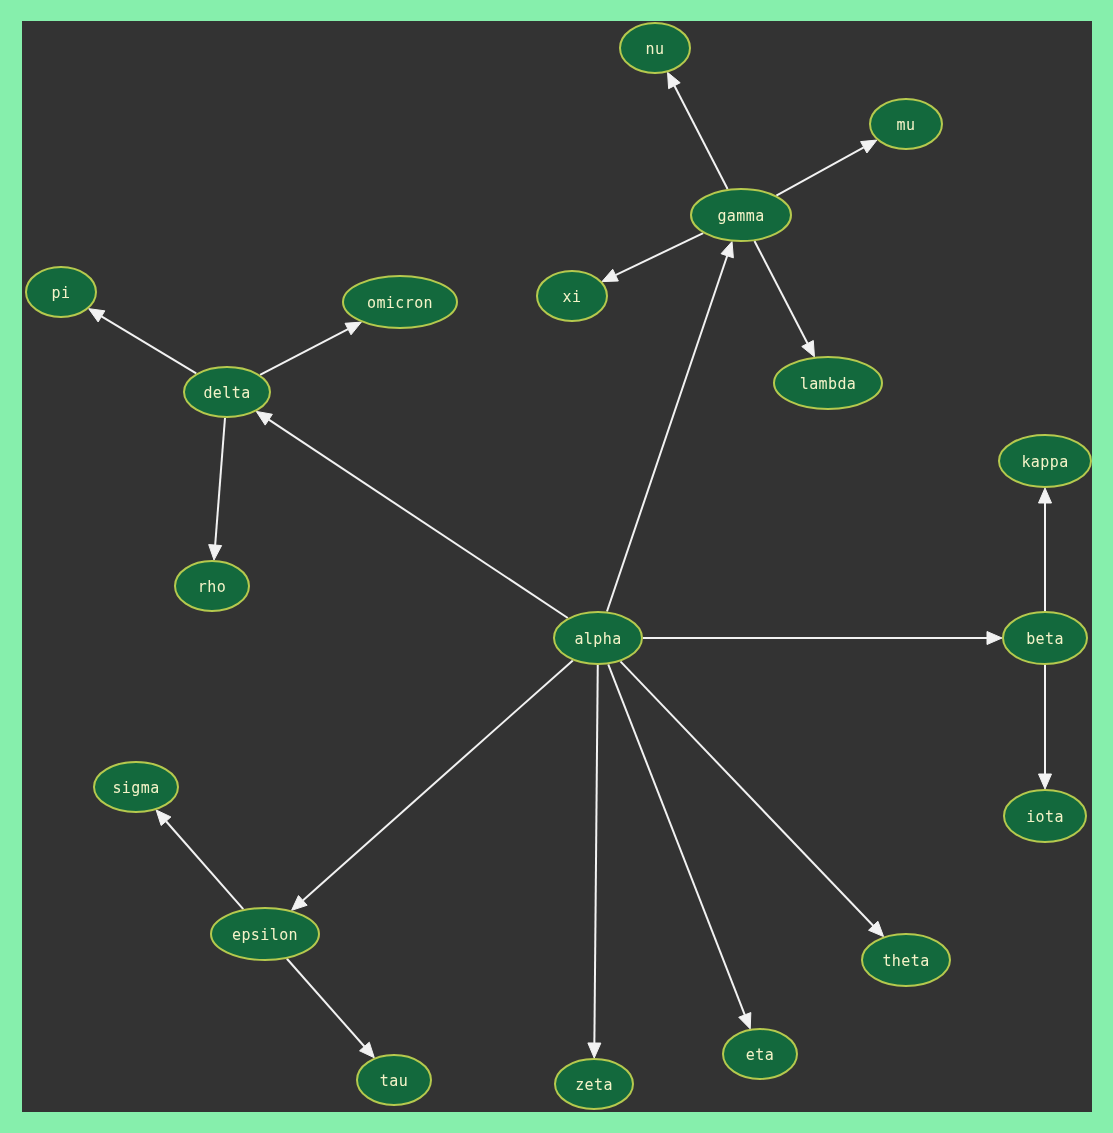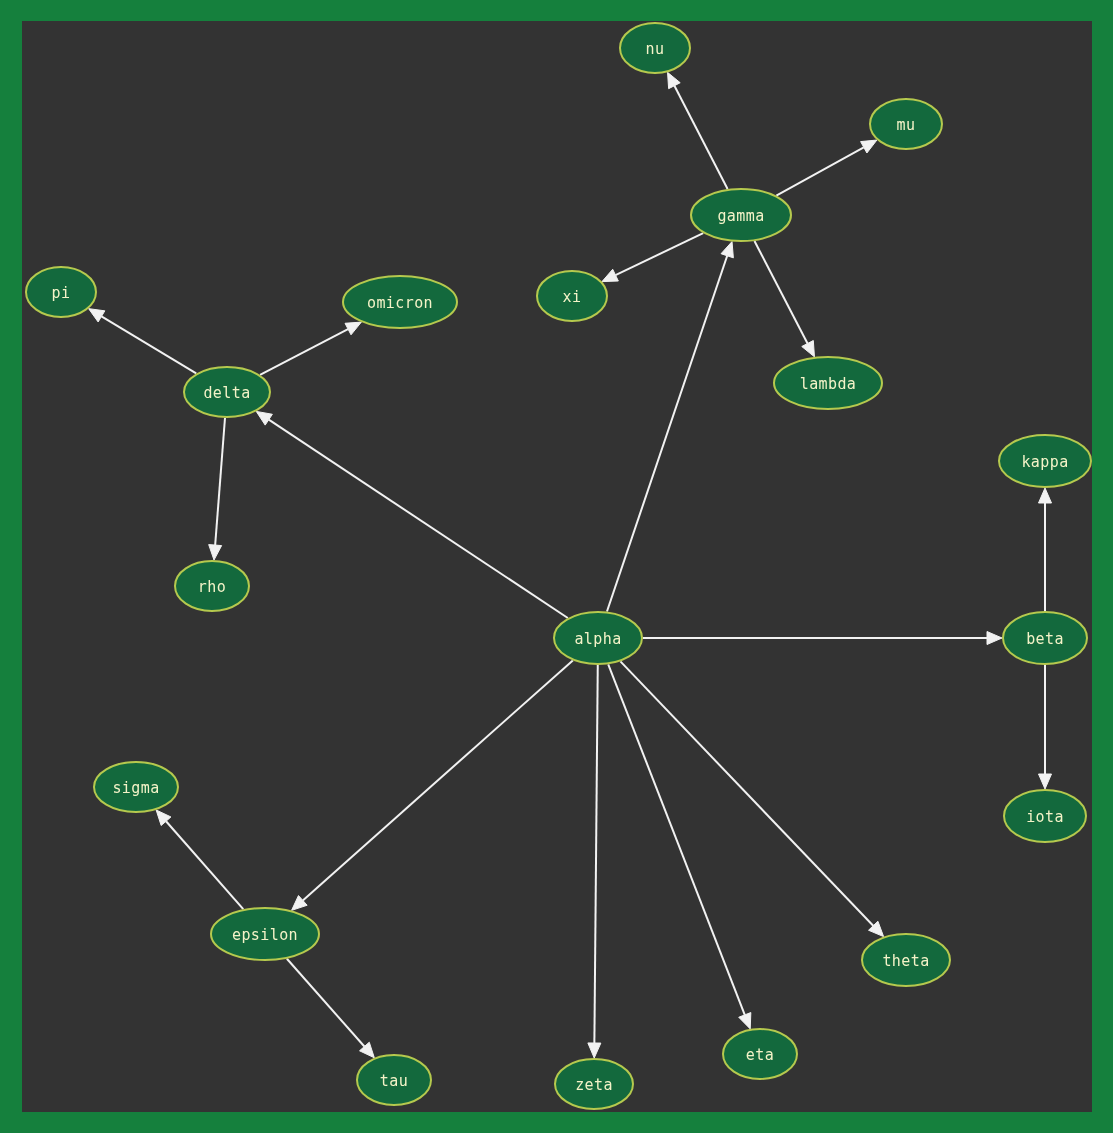--- a/index.html
+++ b/index.html
@@ -58,21 +58,21 @@
     font-family: "DejaVu Sans Mono", "Liberation Mono", monospace;
     font-size: 15px;
     text-anchor: middle;
     dominant-baseline: central;
     letter-spacing: 0.4px;
   }
 </style>
 </head>
 <body>
 
-<div id="graph-frame" style="width: 1113px; height: 1133px; background: #15803d;">
+<div id="graph-frame" style="width: 1113px; height: 1133px; background: #86efac;">
   <div id="graph-canvas" style="left: 22px; top: 21px; width: 1070px; height: 1091px; background: rgb(51, 51, 51);"></div>
   <svg id="graph-svg" xmlns="http://www.w3.org/2000/svg" viewBox="0 0 1113 1133">
     <g id="edges-layer">
         <line x1="727.59" y1="188.95" x2="674.42" y2="85.70" class="edge-line" stroke="#f2f2f2" stroke-width="2"></line>
         <polygon points="667.55,72.37 680.20,82.73 668.64,88.68" class="edge-head" fill="#f2f2f2" stroke="#f2f2f2"></polygon>
         <line x1="776.32" y1="195.52" x2="863.76" y2="147.30" class="edge-line" stroke="#f2f2f2" stroke-width="2"></line>
         <polygon points="876.89,140.05 866.90,152.99 860.62,141.60" class="edge-head" fill="#f2f2f2" stroke="#f2f2f2"></polygon>
         <line x1="703.19" y1="233.12" x2="615.52" y2="275.14" class="edge-line" stroke="#f2f2f2" stroke-width="2"></line>
         <polygon points="602.00,281.62 612.71,269.28 618.33,281.00" class="edge-head" fill="#f2f2f2" stroke="#f2f2f2"></polygon>
         <line x1="754.48" y1="241.04" x2="807.55" y2="343.51" class="edge-line" stroke="#f2f2f2" stroke-width="2"></line>

